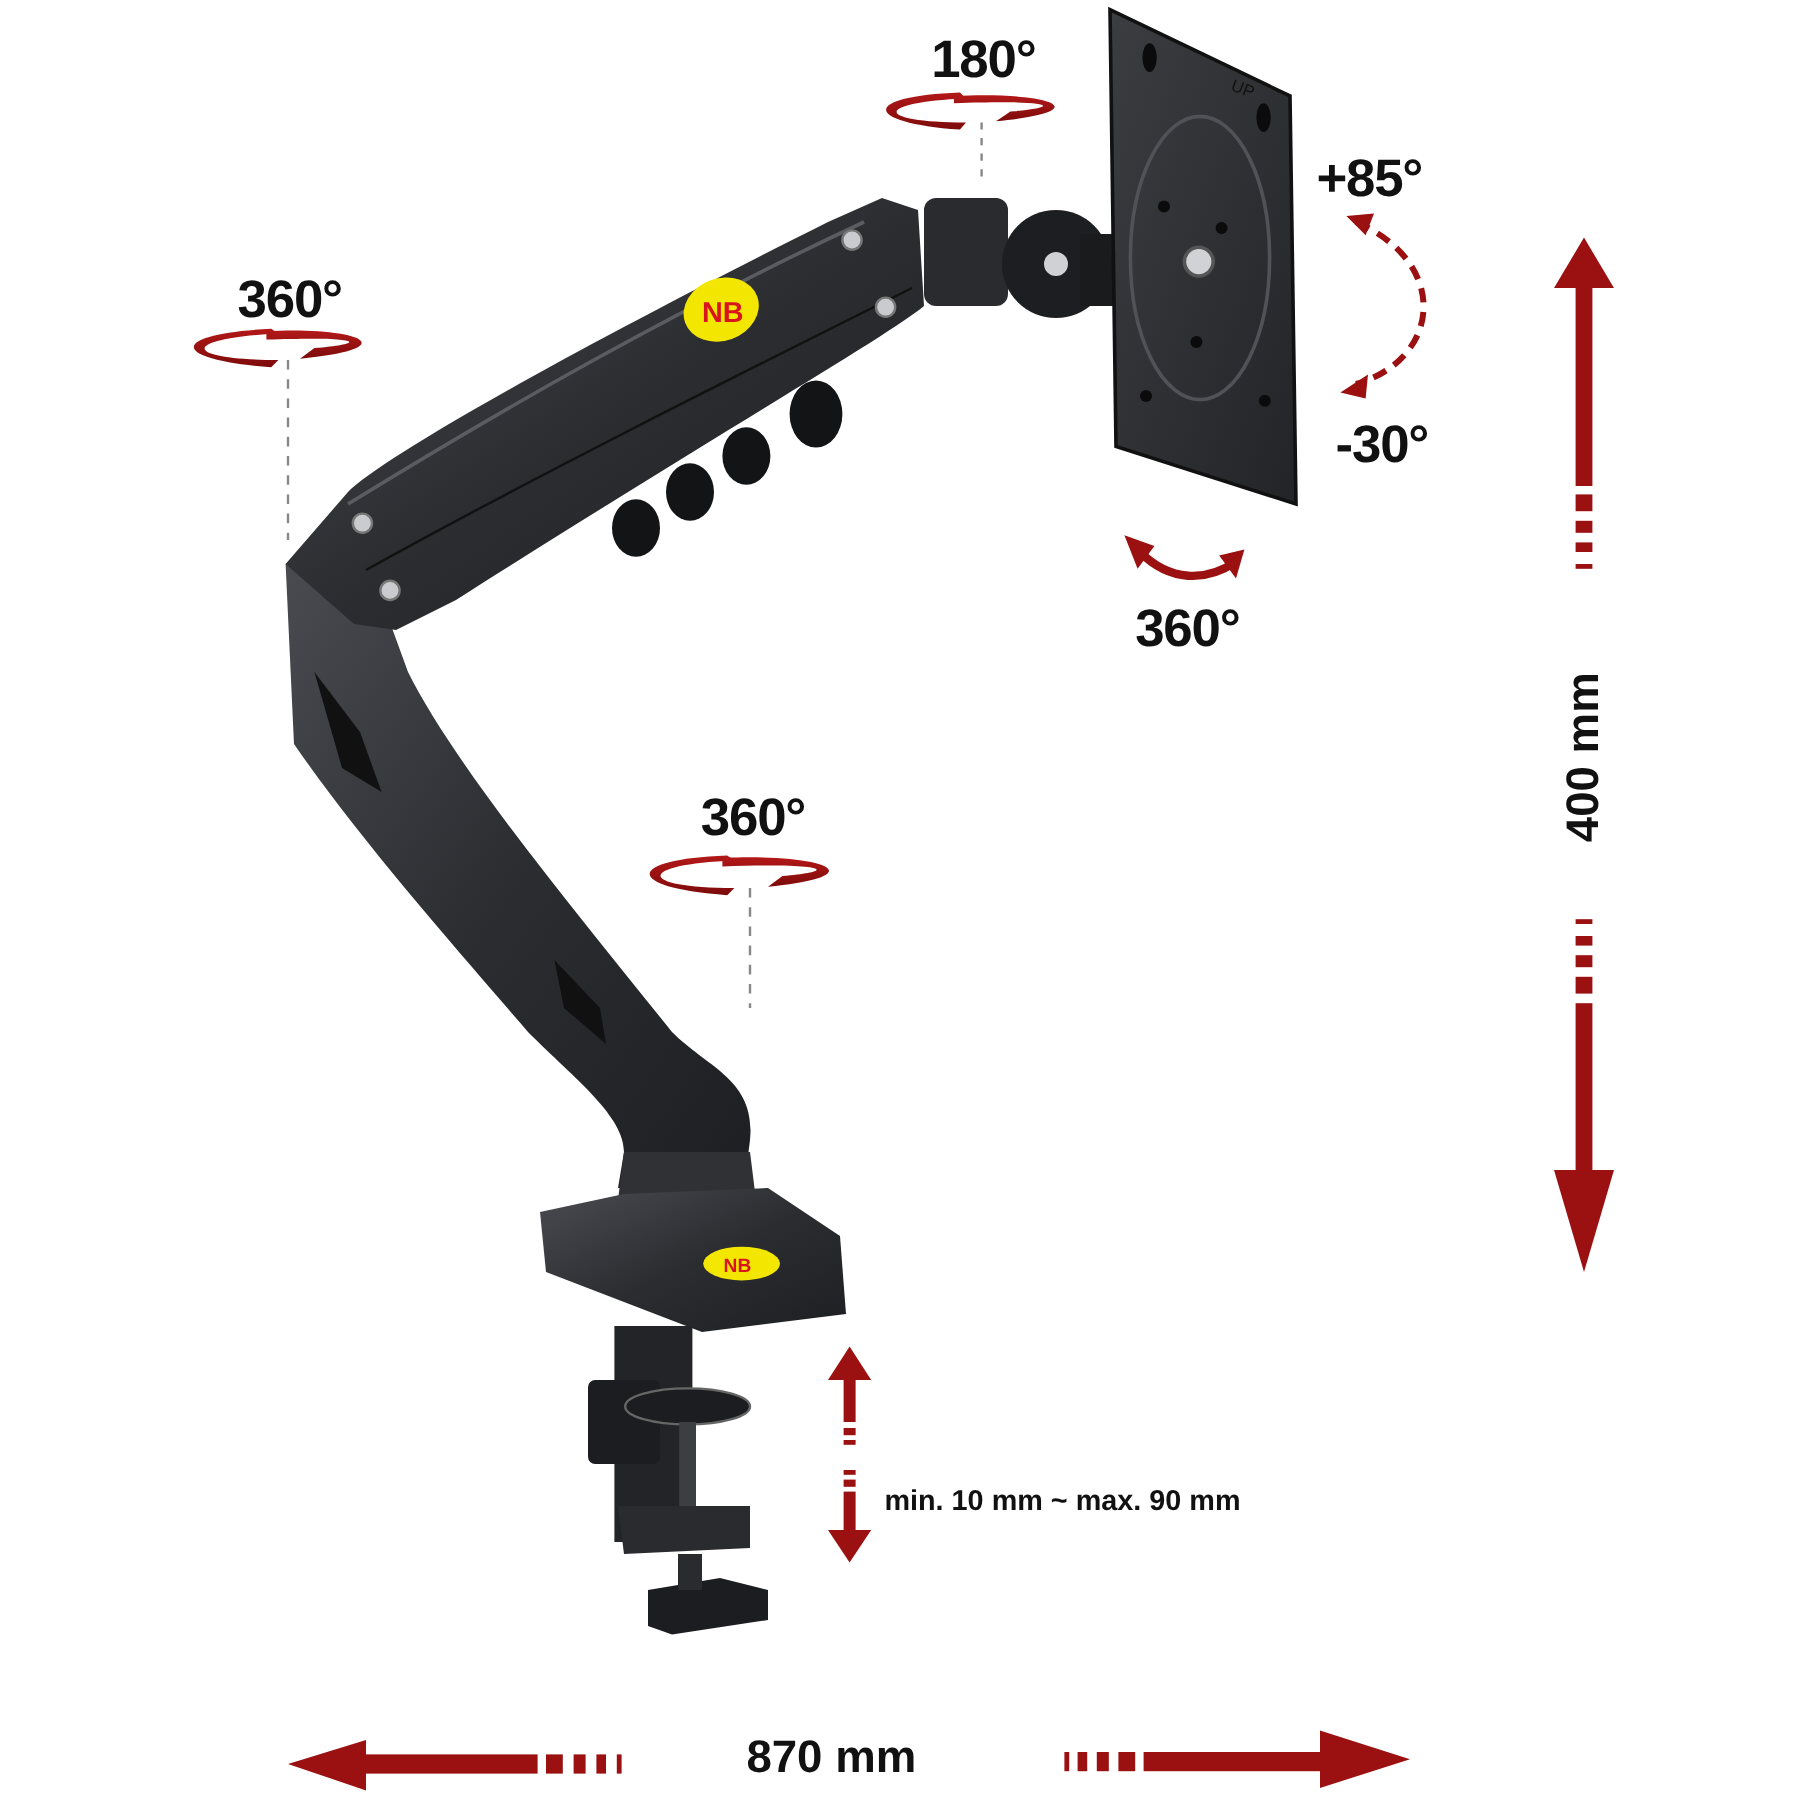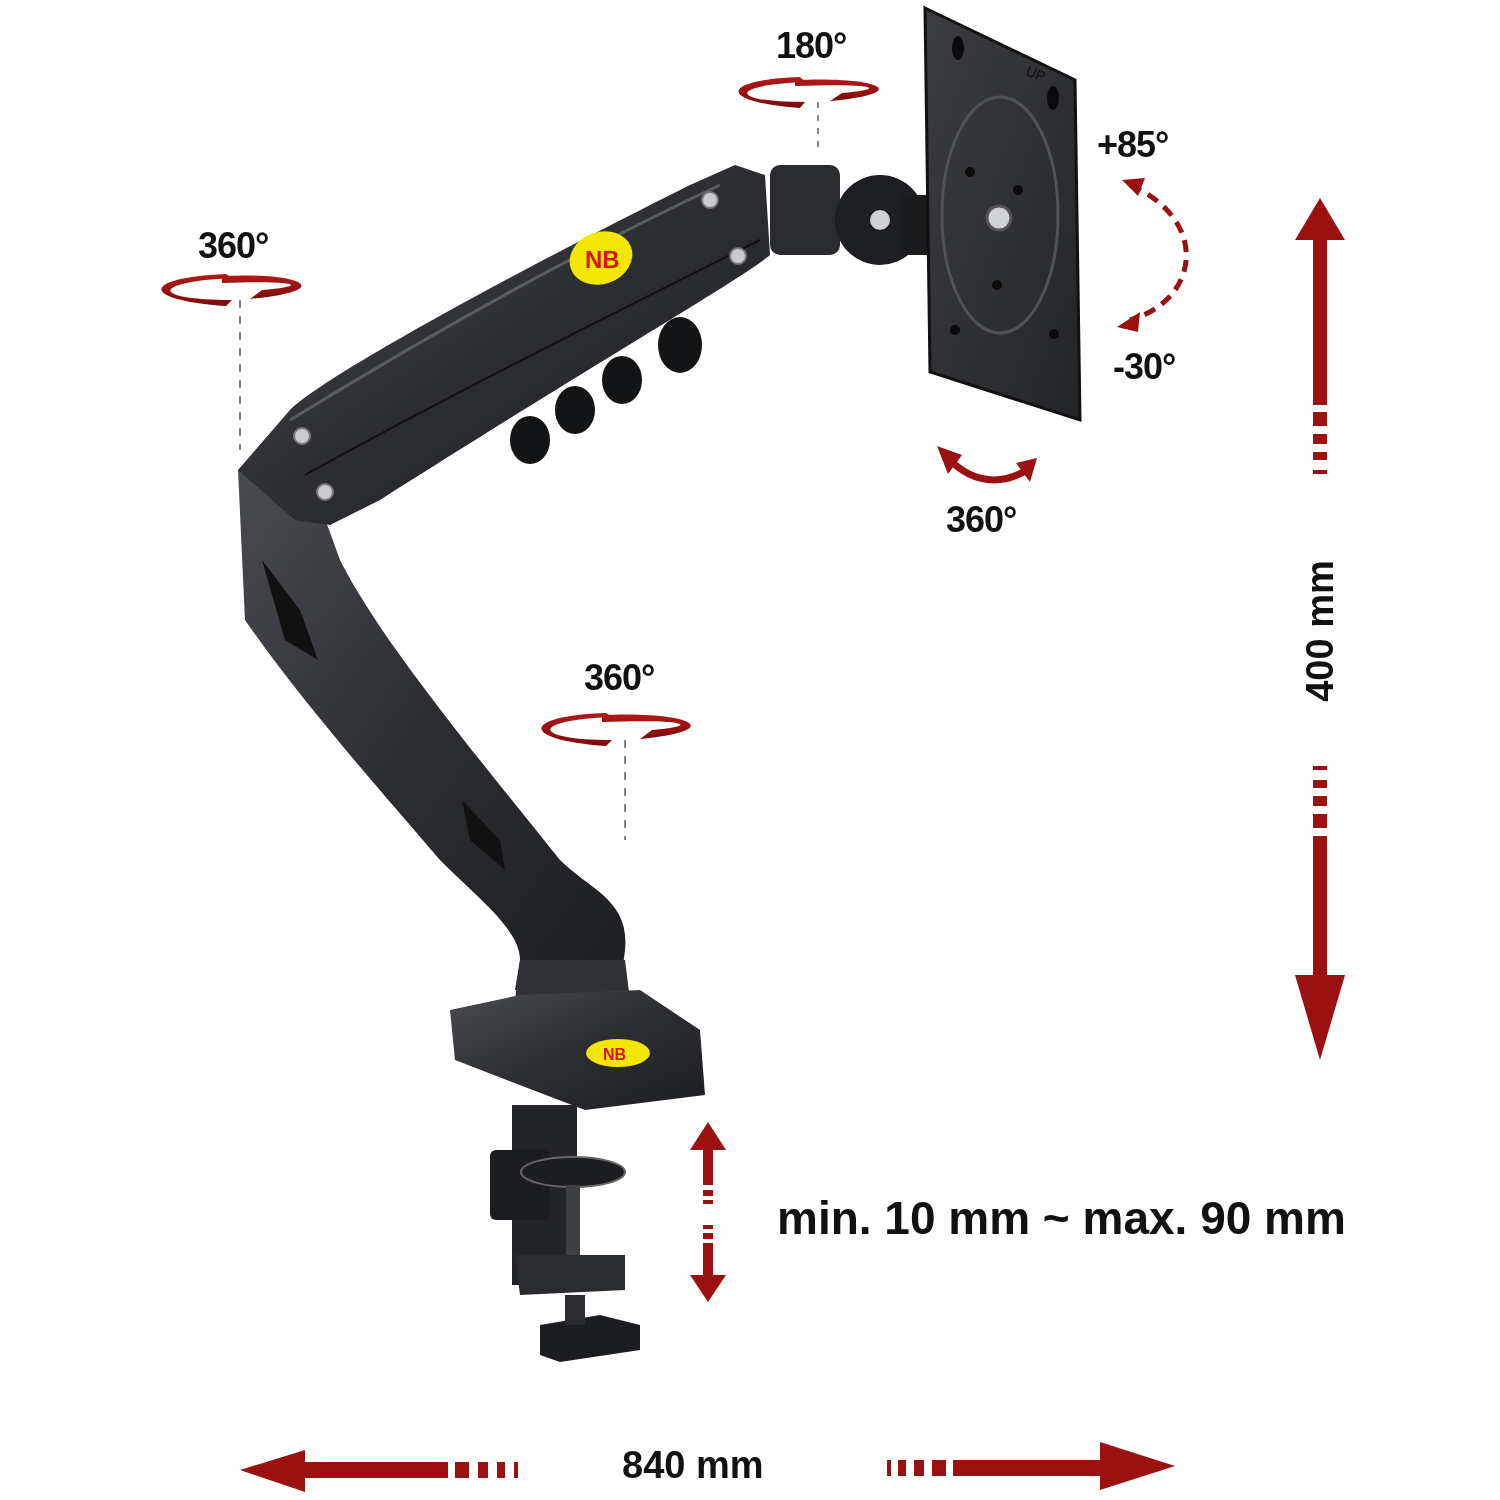--- a/index.html
+++ b/index.html
@@ -1,21 +1,21 @@
 <!DOCTYPE html>
 <html><head>
 <meta charset="utf-8">
 <style>
   html, body { margin: 0; padding: 0; background: #ffffff; }
   body { width: 1500px; height: 1500px; position: relative; overflow: hidden;
          font-family: "Liberation Sans", sans-serif; }
   #stage { position: absolute; left: 0; top: 0; width: 1500px; height: 1500px; }
   .lbl { position: absolute; font-family: "Liberation Sans", sans-serif; font-weight: bold;
          color: #111111; white-space: nowrap; line-height: 1; }
-  .deg { font-size: 36px; letter-spacing: -1px; }
+  .deg { font-size: 44px; letter-spacing: -1px; }
   .dim { font-size: 38px; }
   .vert { transform: rotate(-90deg); transform-origin: center center; }
 </style>
 </head>
 <body>
 
 <div id="stage">
   <svg width="1500" height="1500" viewBox="0 0 1500 1500" xmlns="http://www.w3.org/2000/svg">
     <defs>
       <linearGradient id="armGrad" x1="0" y1="0" x2="1" y2="1">
@@ -176,15 +176,15 @@
 
   
   <div class="lbl deg" style="left:198px; top:228px;">360°</div>
   <div class="lbl deg" style="left:584px; top:660px;">360°</div>
   <div class="lbl deg" style="left:776px; top:28px;">180°</div>
   <div class="lbl deg" style="left:1097px; top:127px;text-align:center;">+85°</div>
   <div class="lbl deg" style="left:1113px; top:349px;">-30°</div>
   <div class="lbl deg" style="left:946px; top:502px;">360°</div>
 
   <div class="lbl dim vert" style="left:1240px; top:612px; width:160px; text-align:center;">400 mm</div>
-  <div class="lbl dim" style="left:622px; top:1446px;">840 mm</div>
-  <div class="lbl" style="left:737px; top:1195px; font-size:46px;margin-left:40px;">min. 10 mm ~ max. 90 mm</div>
+  <div class="lbl dim" style="left:622px; top:1446px;">870 mm</div>
+  <div class="lbl" style="left:737px; top:1239px; font-size:24px;">min. 10 mm ~ max. 90 mm</div>
 </div>
 
 </body></html>

